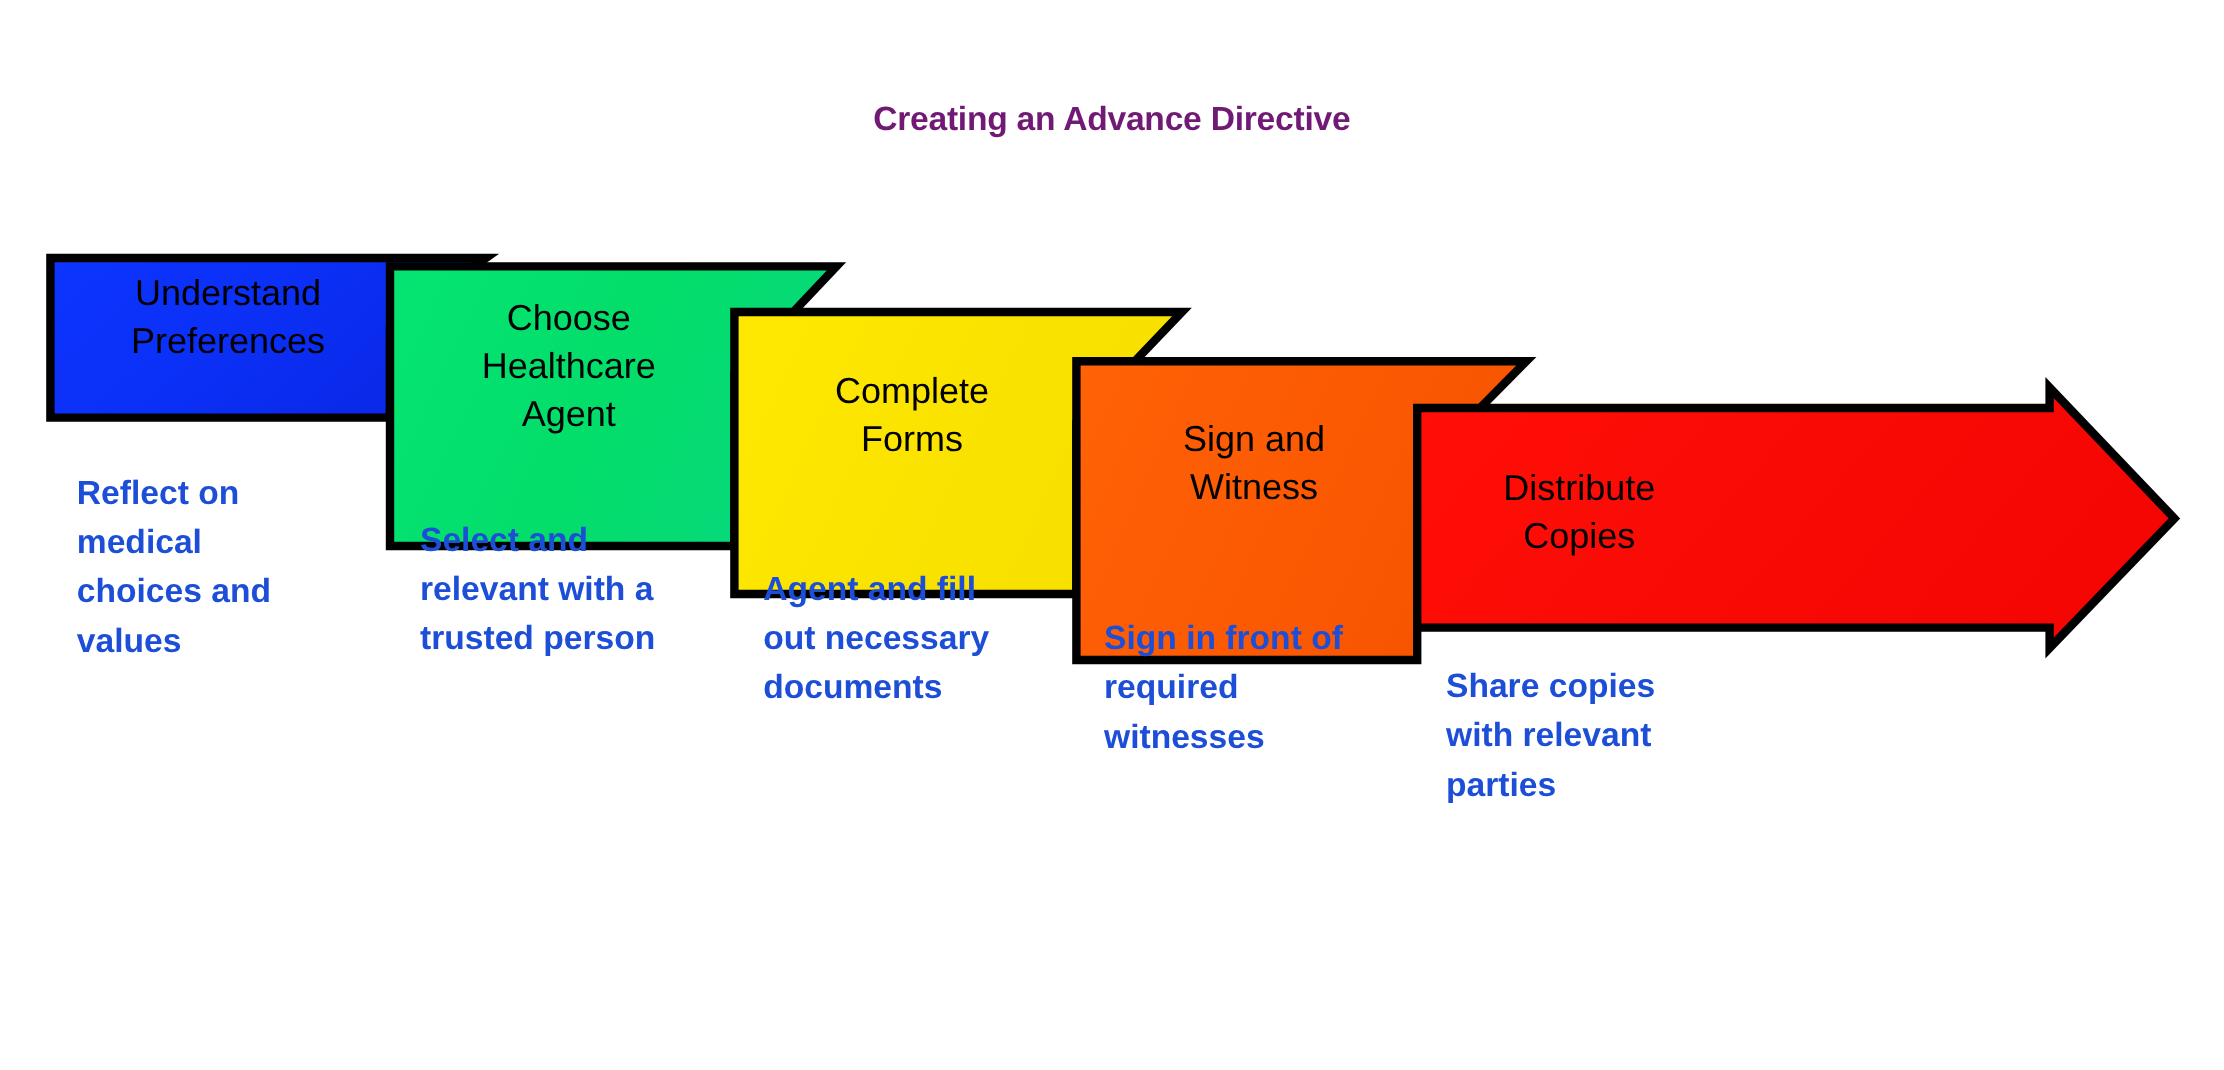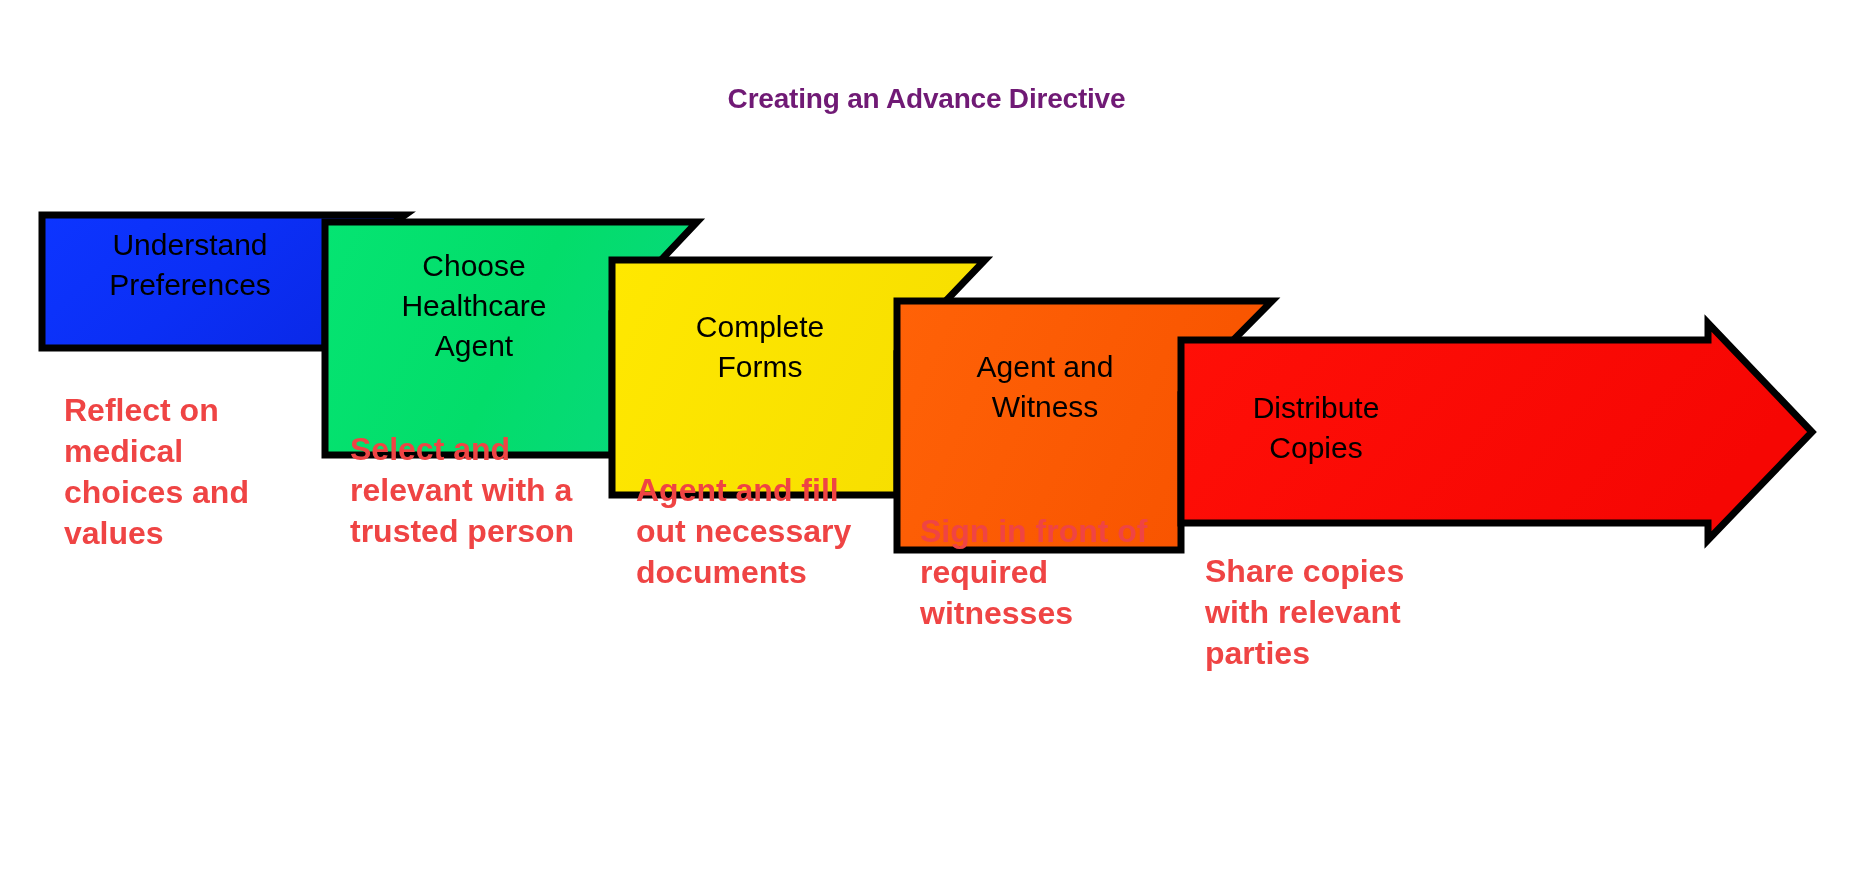--- a/index.html
+++ b/index.html
@@ -41,23 +41,23 @@
     text-align: center;
     font-size: 30px;
     line-height: 40px;
     color: #000000;
     font-weight: 400;
     white-space: pre-line;
   }
   .stage-desc {
     position: absolute;
     text-align: left;
-    font-size: 32px;
+    font-size: 28px;
     line-height: 41px;
-    color: #ef4444;
+    color: #1d4ed8;
     font-weight: bold;
     white-space: pre-line;
   }
 </style>
 </head>
 <body>
 
 <div id="canvas">
 
   <div id="diagram-title">Creating an Advance Directive</div>
@@ -109,21 +109,21 @@
     </g>
   </svg>
 
   <div class="stage-label" style="left:335px; top:246px; width:278px;">Choose
 Healthcare
 Agent</div>
   <div class="stage-label" style="left:50px; top:225px; width:280px;">Understand
 Preferences</div>
   <div class="stage-label" style="left:622px; top:307px; width:276px;">Complete
 Forms</div>
-  <div class="stage-label" style="left:907px; top:347px; width:276px;">Agent and
+  <div class="stage-label" style="left:907px; top:347px; width:276px;">Sign and
 Witness</div>
   <div class="stage-label" style="left:1191px; top:388px; width:250px;text-align:center;">Distribute
 Copies</div>
 
   <div class="stage-desc" style="left:64px; top:390px; width:250px;">Reflect on
 medical
 choices and
 values</div>
   <div class="stage-desc" style="left:350px; top:429px; width:260px;">Select and
 relevant with a

